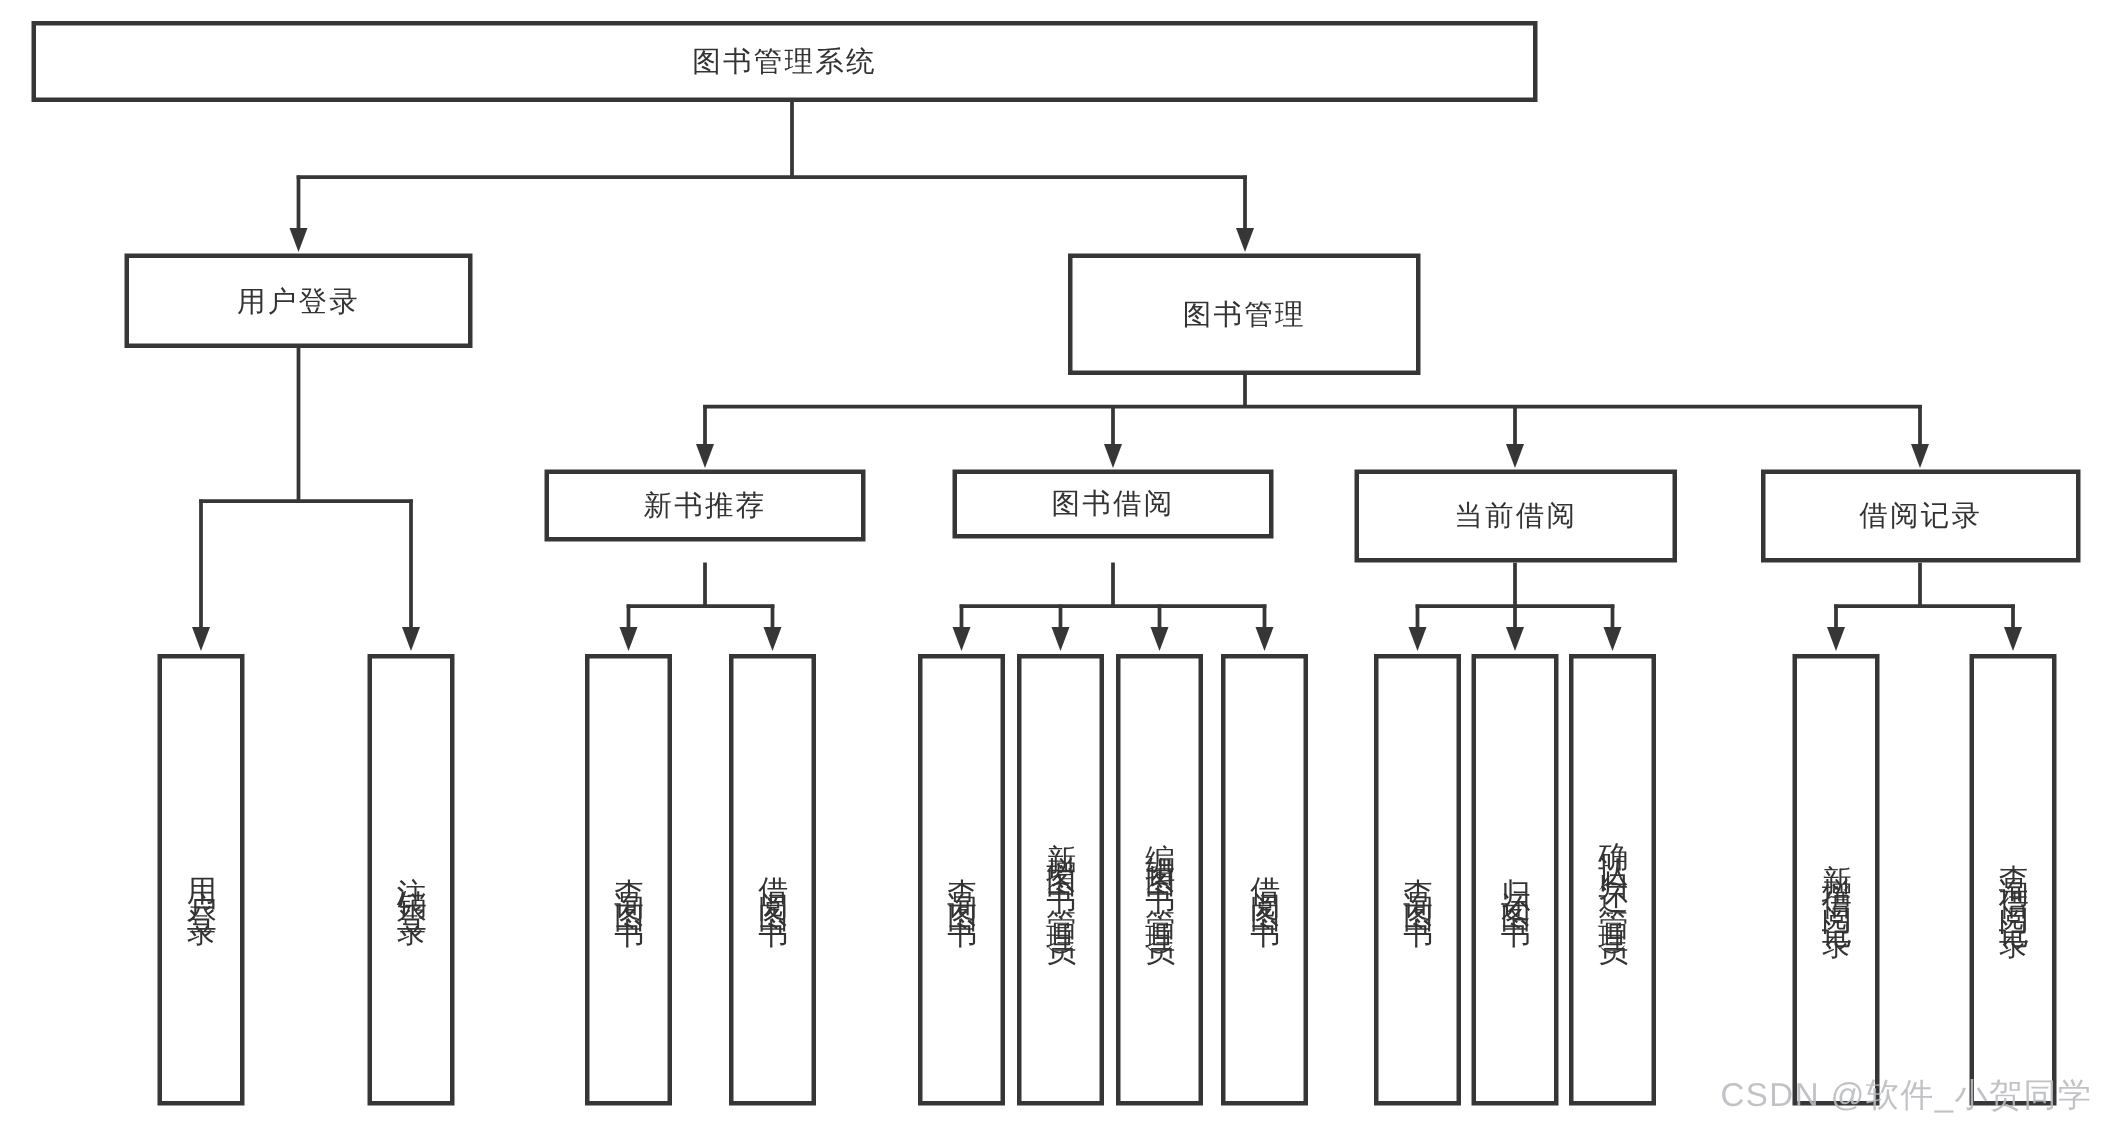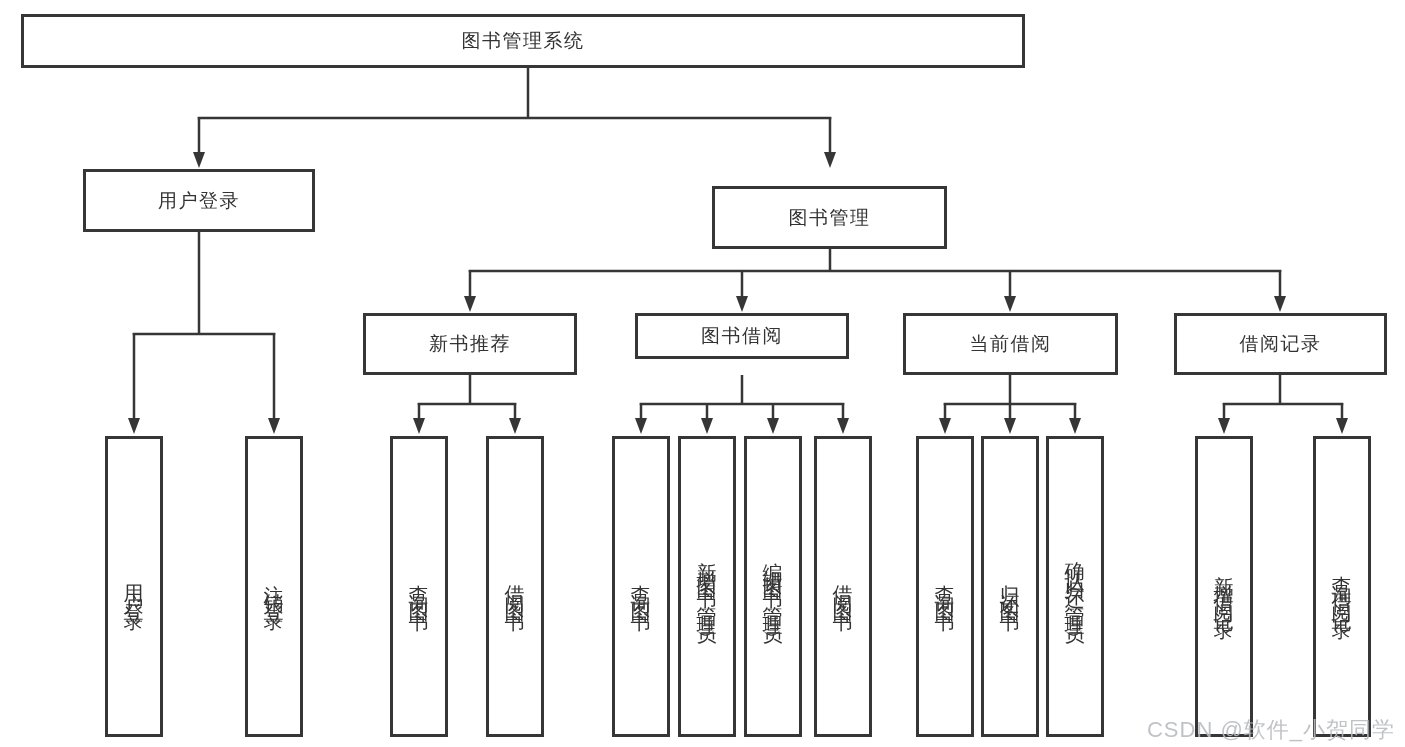--- a/index.html
+++ b/index.html
@@ -117,25 +117,25 @@
     </g>
   </svg>
 
   <div class="box" style="left:21px;top:14px;width:1004px;height:54px">
     <span class="h-label">图书管理系统</span>
   </div>
 
   <div class="box" style="left:83px;top:169px;width:232px;height:63px">
     <span class="h-label">用户登录</span>
   </div>
-  <div class="box" style="left:712px;top:186px;width:235px;height:63px">
+  <div class="box" style="left:712px;top:169px;width:235px;height:81px">
     <span class="h-label">图书管理</span>
   </div>
 
-  <div class="box" style="left:363px;top:313px;width:214px;height:62px">
+  <div class="box" style="left:363px;top:313px;width:214px;height:48px">
     <span class="h-label">新书推荐</span>
   </div>
   <div class="box" style="left:635px;top:313px;width:214px;height:46px">
     <span class="h-label">图书借阅</span>
   </div>
   <div class="box" style="left:1174px;top:313px;width:213px;height:62px">
     <span class="h-label">借阅记录</span>
   </div>
   <div class="box" style="left:903px;top:313px;width:215px;height:62px">
     <span class="h-label">当前借阅</span>

